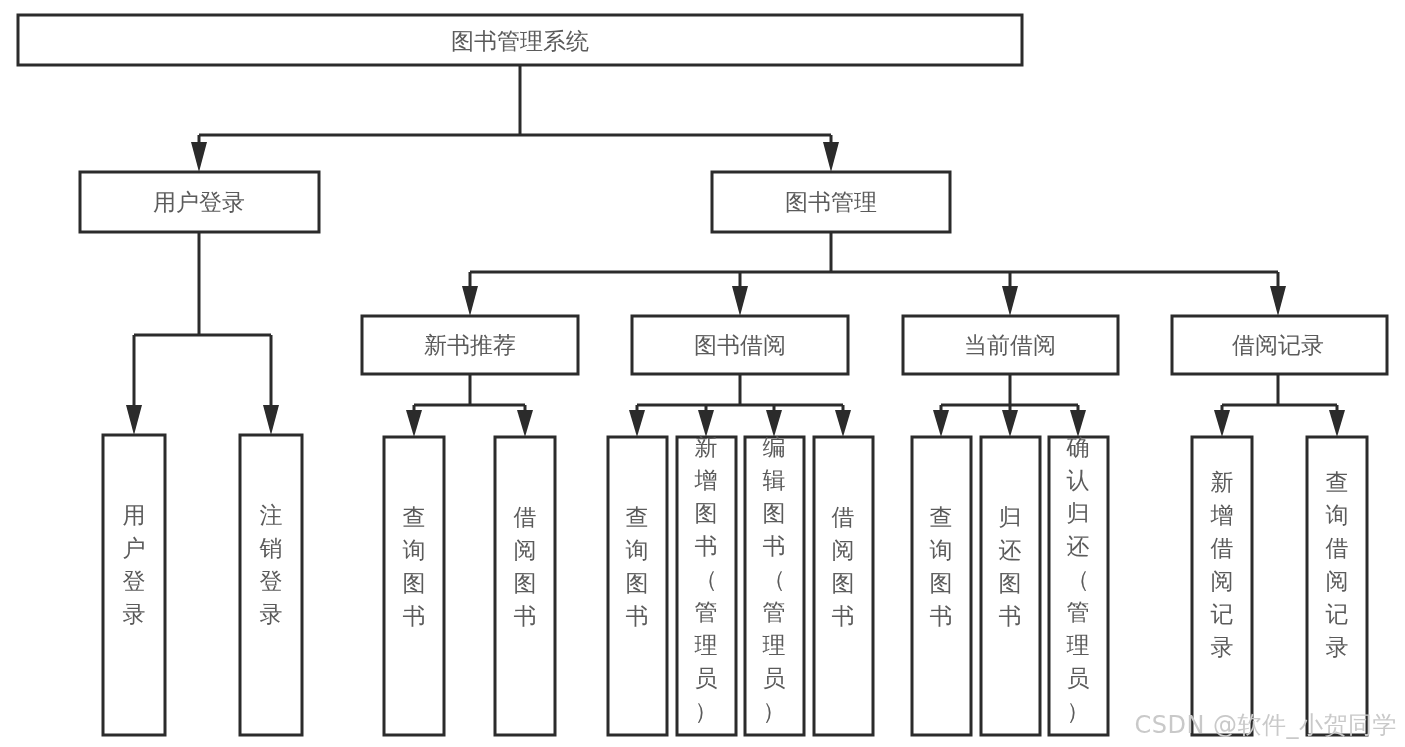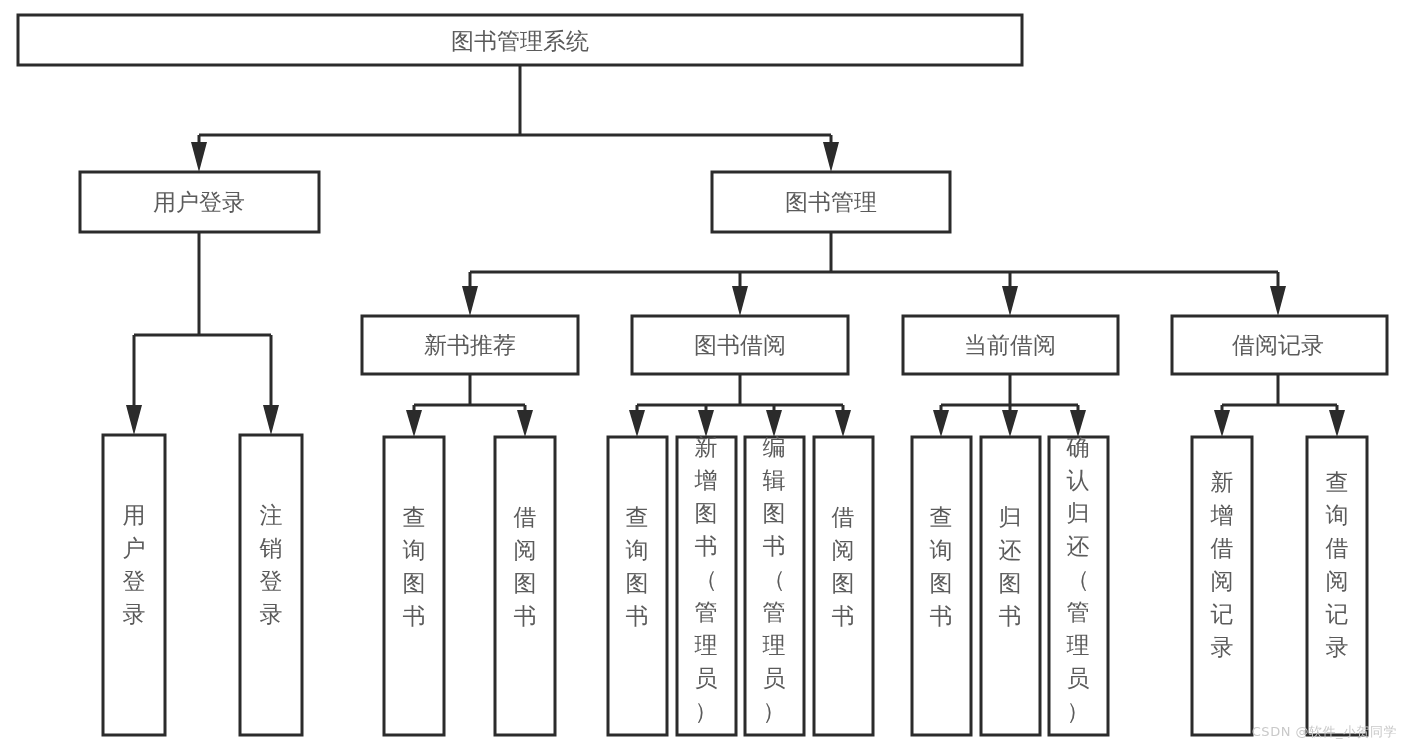--- a/index.html
+++ b/index.html
@@ -24,21 +24,21 @@
     fill:#5b5b5b;
     font-family:"DejaVu Sans","Liberation Sans",sans-serif;
     font-size:23px;
     text-anchor:middle;
   }
   .watermark{
     position:absolute;
     right:8px;bottom:6px;
     color:#c9c9c9;
     font-family:"DejaVu Sans","Liberation Sans",sans-serif;
-    font-size:13px;
+    font-size:24px;
     letter-spacing:0.5px;
     white-space:nowrap;
     user-select:none;
   }
 </style>
 </head>
 <body>
 
 <div id="diagram-root">
   <svg id="tree" viewBox="0 0 1405 747" xmlns="http://www.w3.org/2000/svg">

